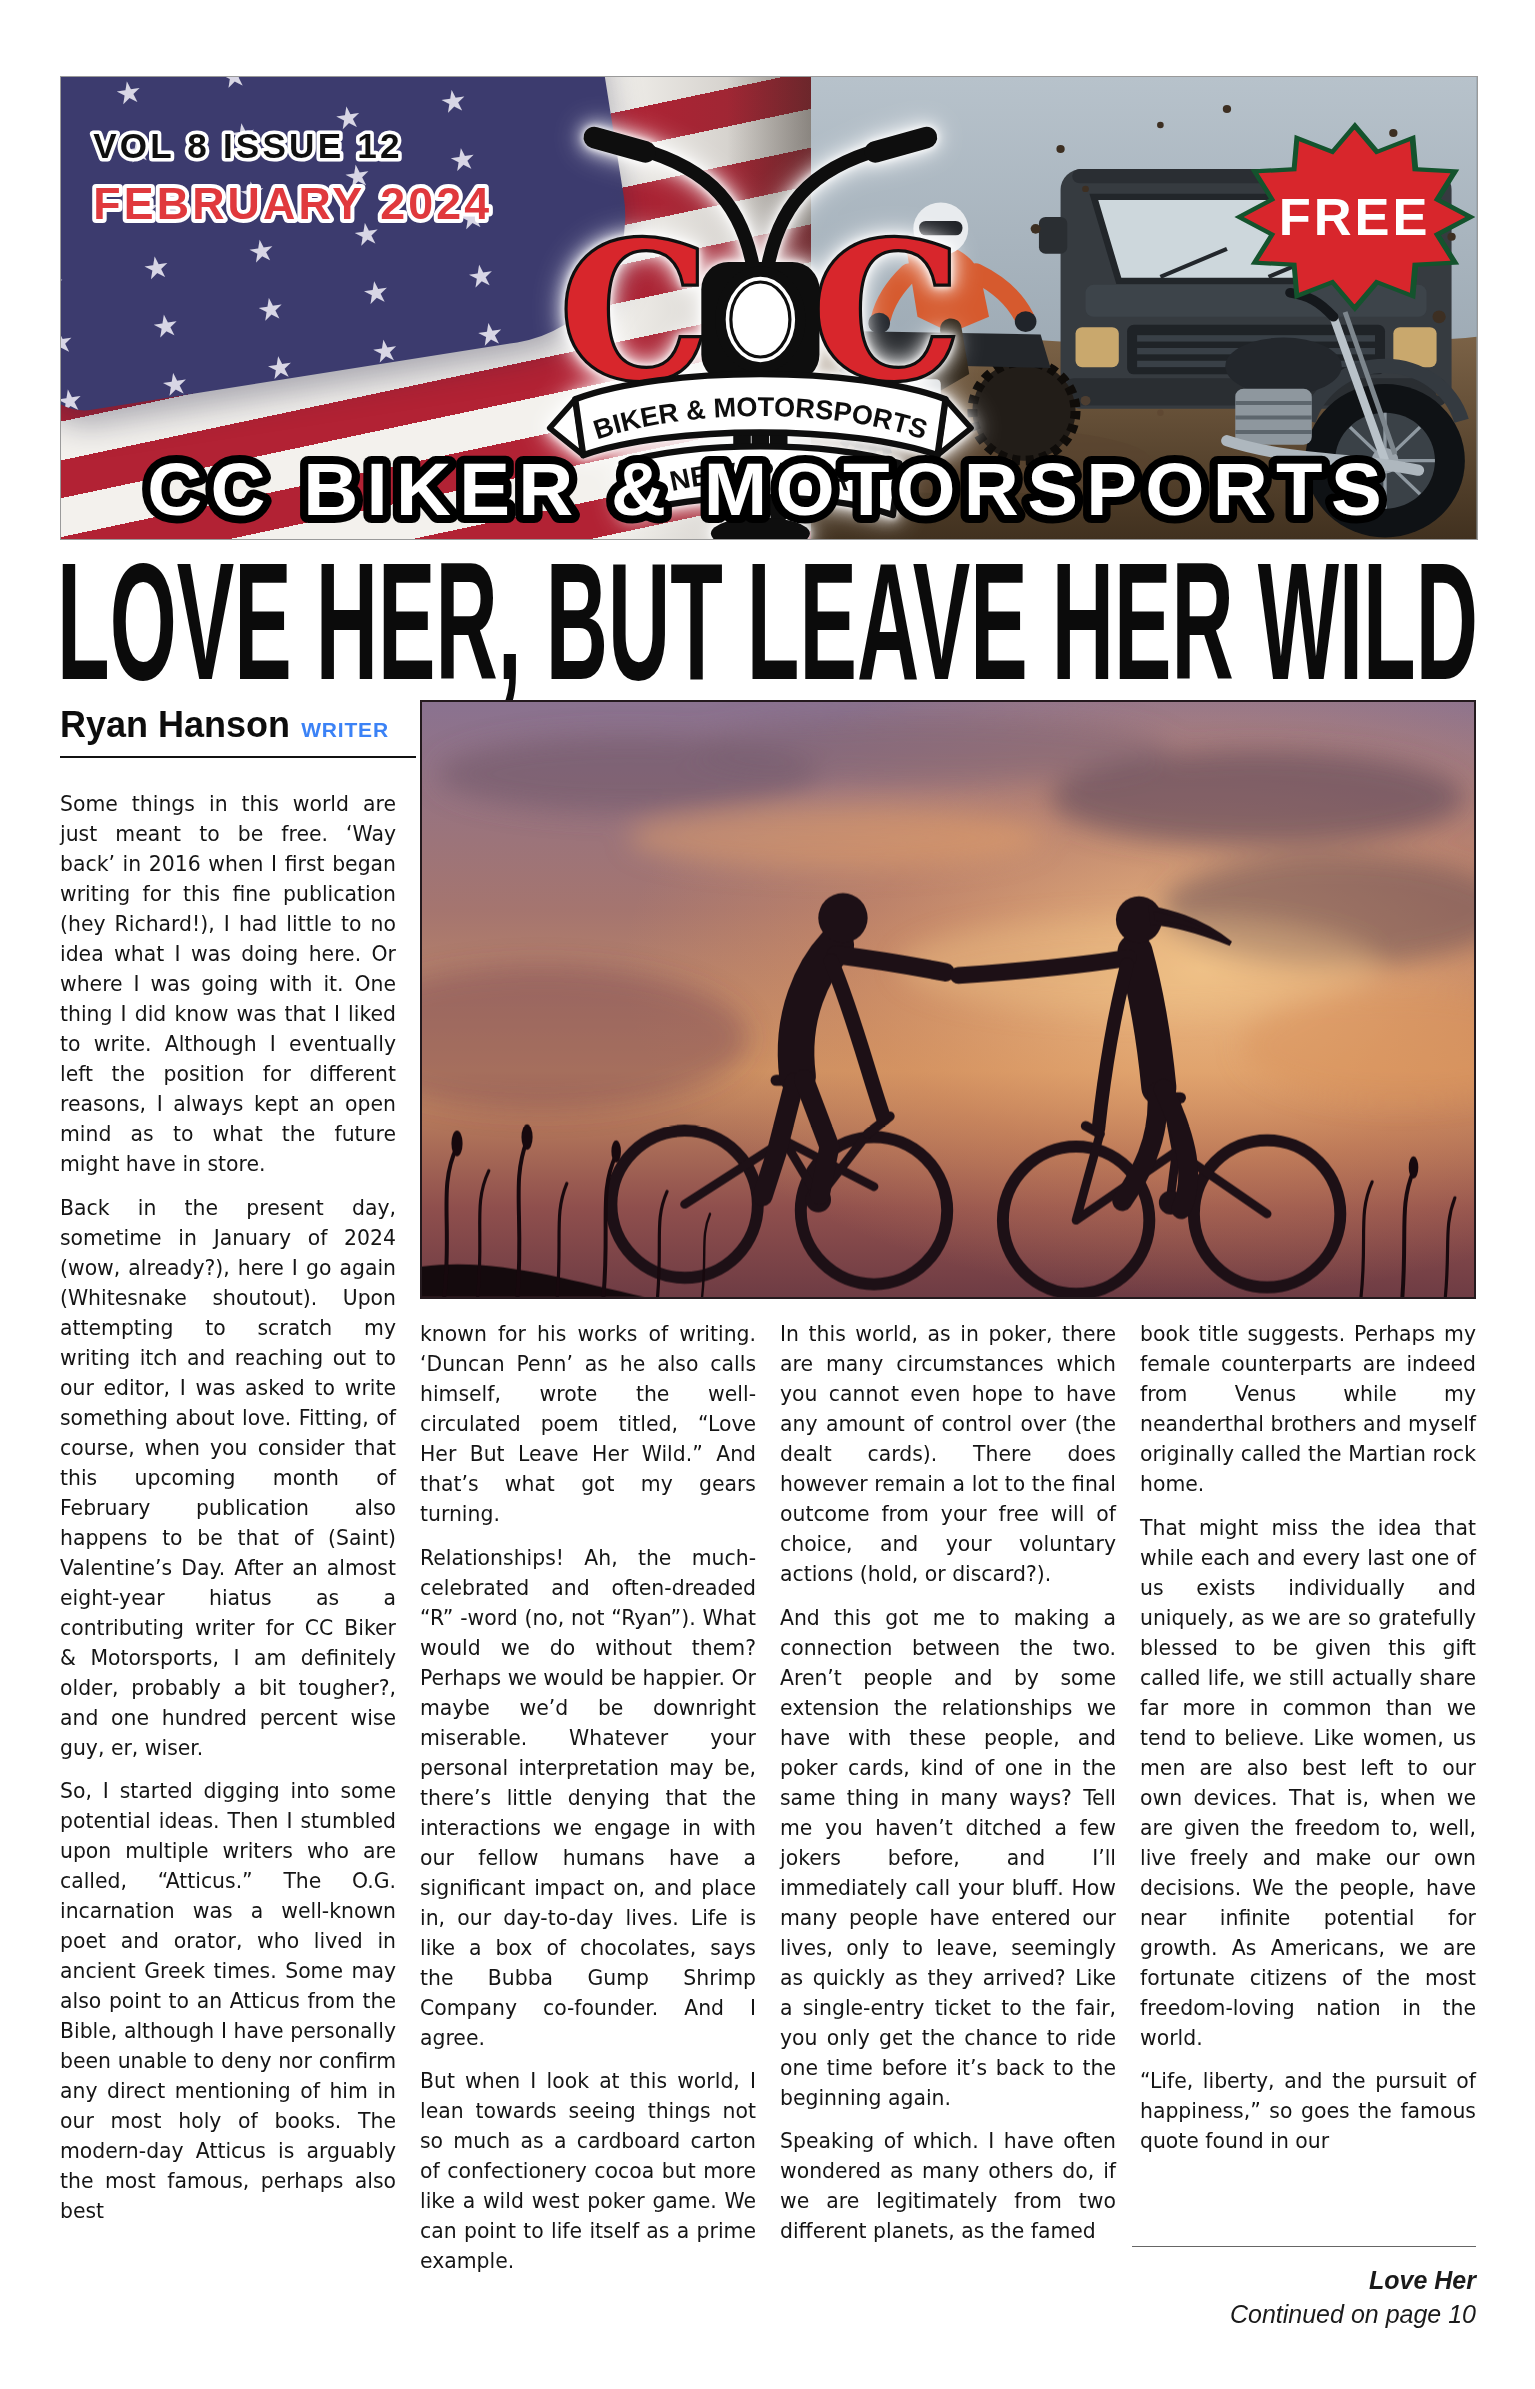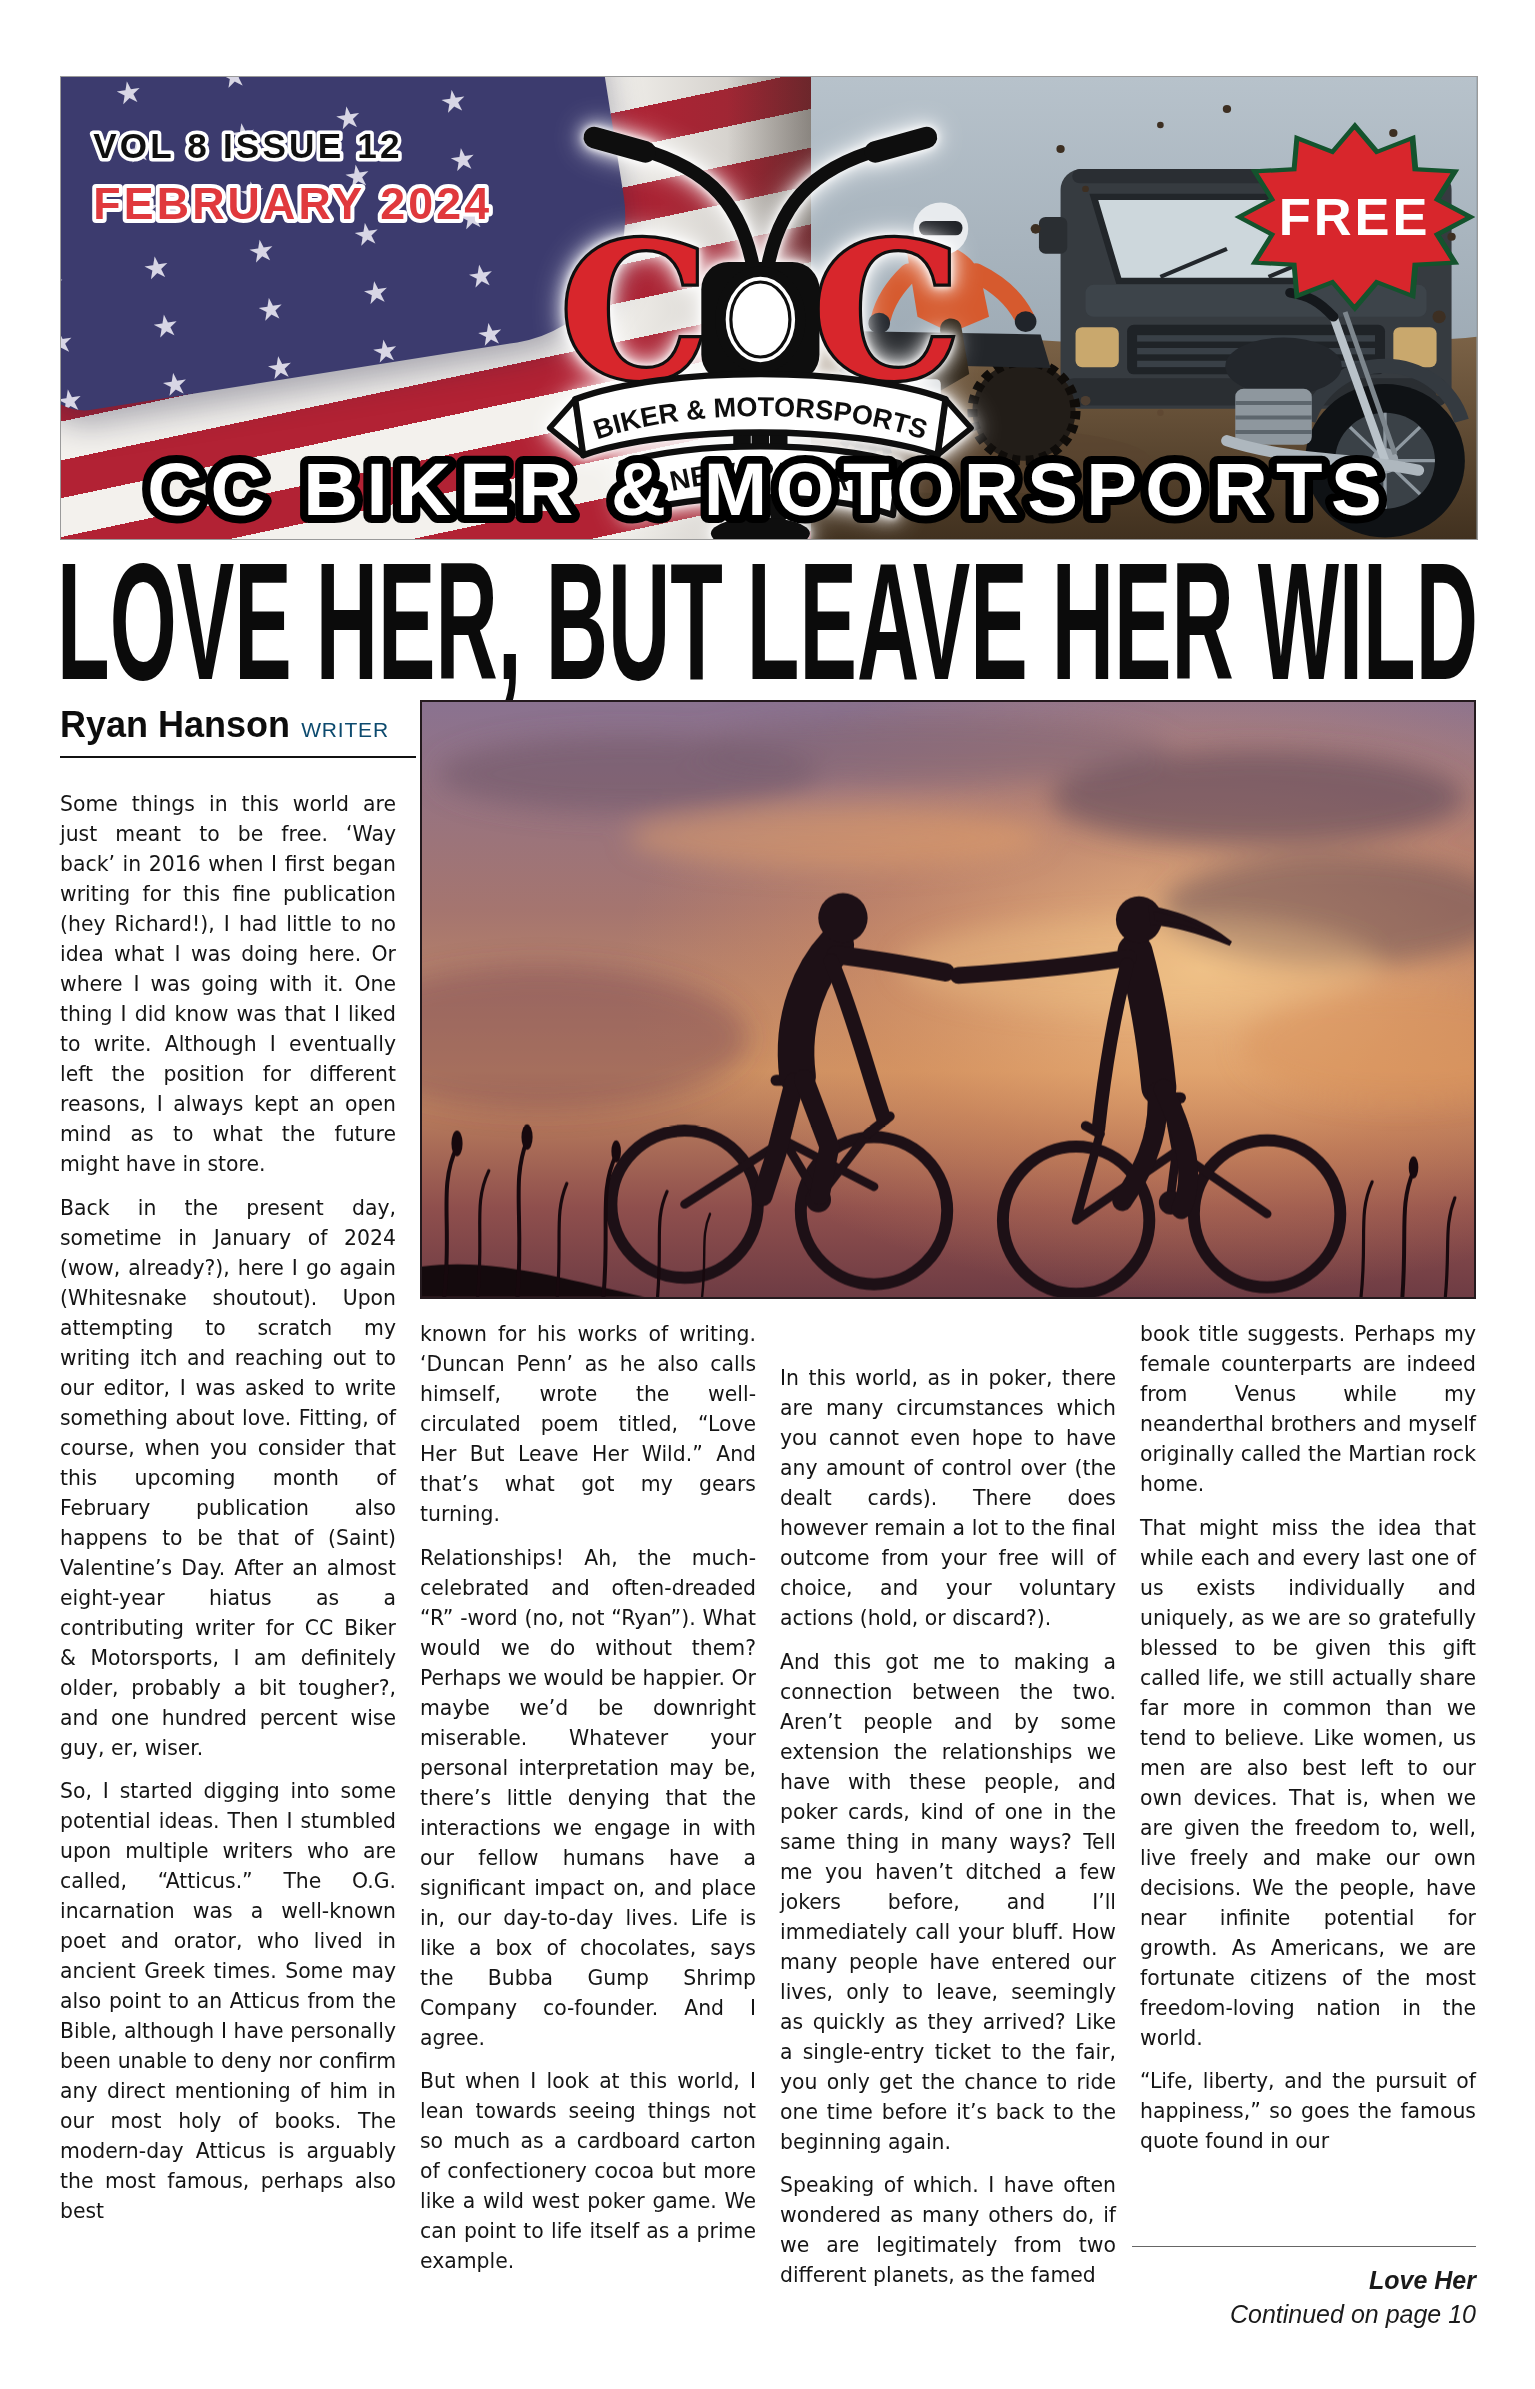--- a/index.html
+++ b/index.html
@@ -35,34 +35,34 @@
       filter:drop-shadow(0 0 3.2px rgba(255,255,255,.95)) drop-shadow(0 0 7.2px rgba(255,255,255,.85)) drop-shadow(0 0 12.8px rgba(255,255,255,.6));}
   .banner-title{position:absolute;left:0;bottom:3.2px;width:100%;height:94px;}
 
   
   .headline-svg{position:absolute;left:57px;top:549px;width:1421px;height:152px;}
 
   
   .byline{position:absolute;left:60px;top:704px;width:356px;border-bottom:2.4px solid #111;
           padding-bottom:9.6px;display:flex;align-items:baseline;gap:11.2px;}
   .byline .author{font-family:"Liberation Sans",sans-serif;font-weight:bold;font-size:36px;color:#0d0d0d;}
-  .byline .role{font-family:"Liberation Sans",sans-serif;font-size:21px;color:#0c4a6e;letter-spacing:0.8px;}
+  .byline .role{font-family:"Liberation Sans",sans-serif;font-size:21px;color:#3b82f6;letter-spacing:0.8px;font-weight:bold;}
 
   
   .photo{position:absolute;left:420px;top:700px;width:1056px;height:599px;
          border:2.4px solid #241a1e;box-sizing:border-box;background:#8a7290;}
   .photo svg{display:block;width:100%;height:100%;}
 
   
   .col{position:absolute;width:336px;text-align:justify;font-size:20.4px;line-height:30px;
        color:#151515;hyphens:auto;-webkit-hyphens:auto;}
   .col p{margin:0 0 13.6px 0;}
   .col1{left:60px;top:749px;margin-top:40px;}
   .col2{left:420px;top:1319px;}
-  .col3{left:780px;top:1319px;margin-top:44px;}
+  .col3{left:780px;top:1319px;}
   .col4{left:1140px;top:1319px;}
 
   
   .jump-footer{position:absolute;left:1132px;top:2246px;width:344px;border-top:1.6px solid #666;
       padding-top:16px;text-align:right;font-family:"Liberation Sans",sans-serif;font-style:italic;
       font-size:25px;line-height:34px;color:#1a1a1a;}
   .jump-footer .jt{font-weight:bold;}
 </style>
 </head>
 <body>

